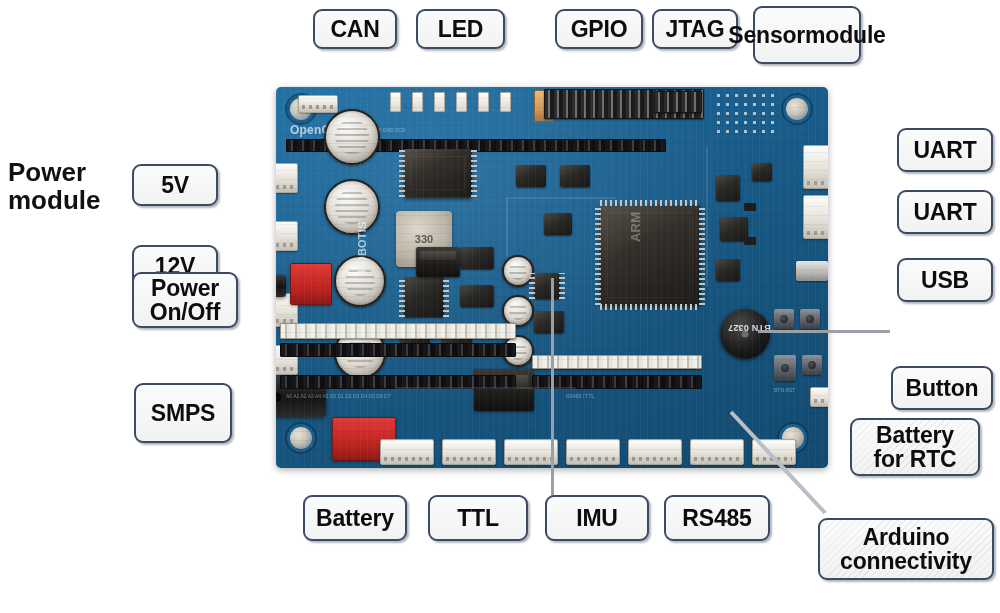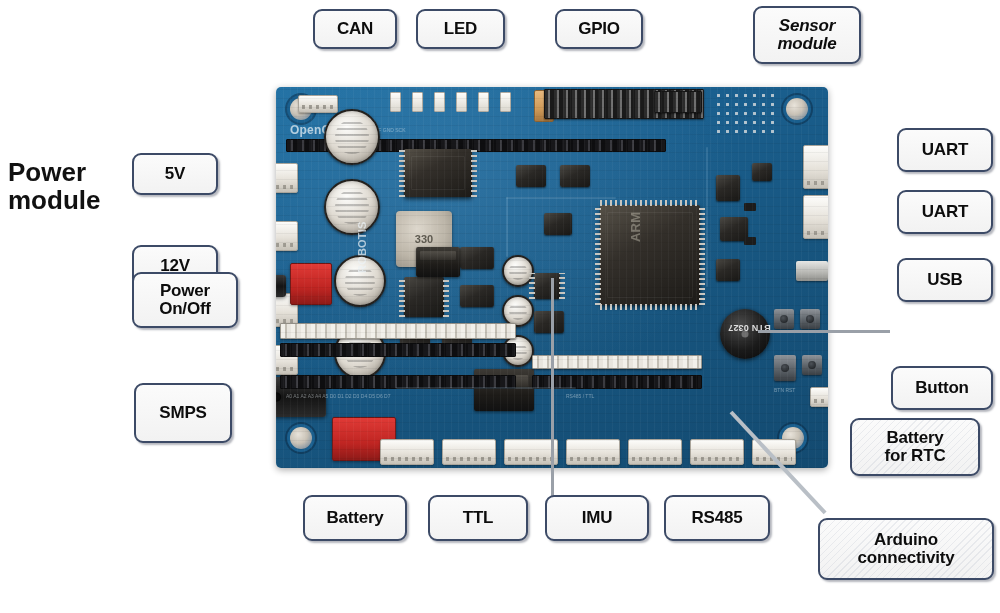--- a/index.html
+++ b/index.html
@@ -23,21 +23,21 @@
     position: absolute;
     box-sizing: border-box;
     background: #f7f7f7;
     border: 2px solid #3c4a66;
     border-radius: 9px;
     display: flex;
     align-items: center;
     justify-content: center;
     text-align: center;
     font-weight: bold;
-    font-size: 17px;
+    font-size: 23px;
     line-height: 1.05;
     color: #0d0d0d;
     letter-spacing: -0.2px;
     box-shadow: 2px 2px 2px rgba(90,95,110,0.45);
     background-image: linear-gradient(180deg,#fbfbfb 0%, #f2f2f2 100%);
     z-index: 6;
     padding: 0 4px;
   }
   .callout.hatched {
     background-image:
@@ -432,26 +432,29 @@
 
   <div class="callout" style="left:313px; top:9px; width:84px; height:40px;">
     <span class="txt">CAN</span>
   </div>
   <div class="callout" style="left:555px; top:9px; width:88px; height:40px;">
     <span class="txt">GPIO</span>
   </div>
   <div class="callout" style="left:416px; top:9px; width:89px; height:40px;">
     <span class="txt">LED</span>
   </div>
-  <div class="callout" style="left:753px; top:6px; width:108px; height:58px; flex-direction:column;font-style:italic;">
+  <div class="callout" style="left:652px; top:9px; width:86px; height:40px;">
+    <span class="txt">JTAG</span>
+  </div>
+  <div class="callout" style="left:753px; top:6px; width:108px; height:58px; flex-direction:row;">
     <span class="txt">Sensor</span>
     <span class="txt">module</span>
   </div>
 
-  <div class="callout" style="left:132px; top:153px; width:86px; height:42px;">
+  <div class="callout" style="left:132px; top:164px; width:86px; height:42px;">
     <span class="txt">5V</span>
   </div>
   <div class="callout" style="left:132px; top:215px; width:86px; height:42px;margin-top:30px;">
     <span class="txt">12V</span>
   </div>
   <div class="callout" style="left:132px; top:272px; width:106px; height:56px; flex-direction:column;">
     <span class="txt">Power</span>
     <span class="txt">On/Off</span>
   </div>
   <div class="callout" style="left:134px; top:383px; width:98px; height:60px;">

